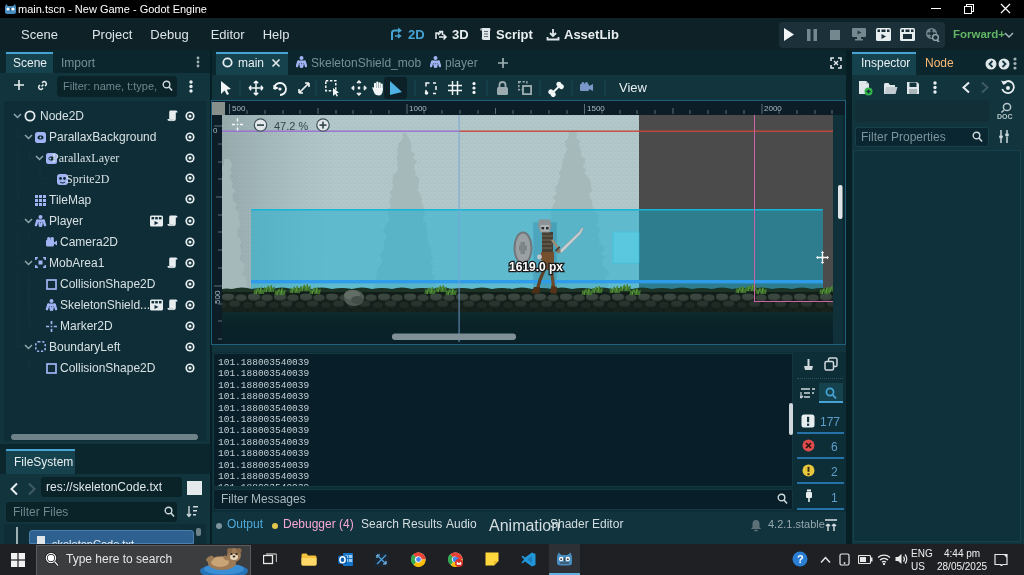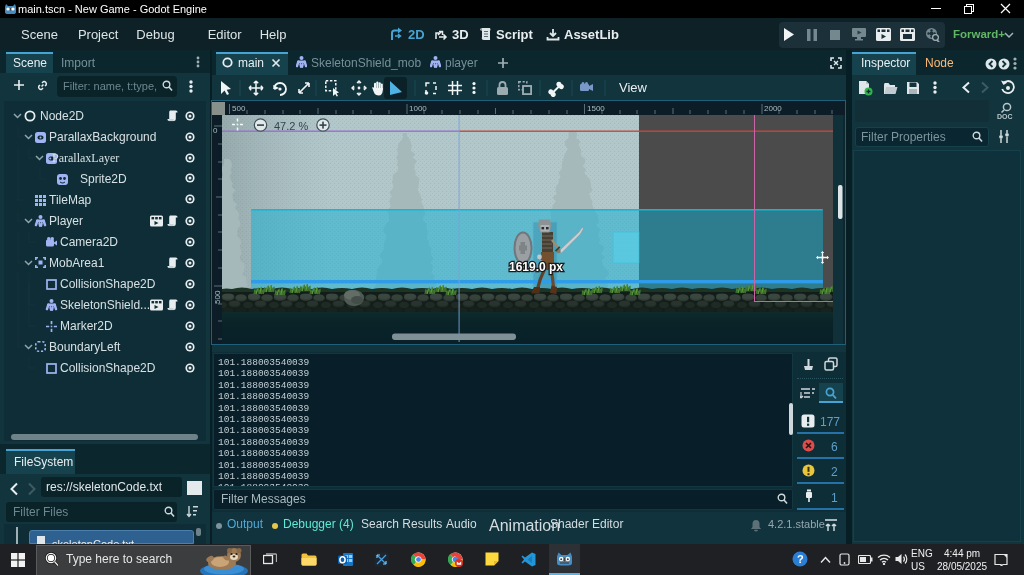--- a/index.html
+++ b/index.html
@@ -23,21 +23,21 @@
 
 <div class="abs" style="left:931px;top:8px;width:10px;height:1px;background:#fff;"></div>
 <div class="abs" style="left:966px;top:4px;width:8px;height:8px;border:1px solid #fff;"></div>
 <div class="abs" style="left:964px;top:6px;width:8px;height:8px;border:1px solid #fff;background:#000;"></div>
 <svg class="abs" style="left:1000px;top:3px;" width="11" height="11" viewBox="0 0 11 11">
       <path d="M1 1 L10 10 M10 1 L1 10" stroke="#fff" stroke-width="1.2"></path>
     </svg>
 
 <div class="abs" style="left:0;top:18px;width:1024px;height:32px;background:#0d2126;"></div>
 <div class="abs txt" id="menus" style="left:21px;top:27px;font-size:13px;color:#dde4e7;">
-<span>Scene</span><span style="margin-left:20px;">Project</span><span style="margin-left:18px;">Debug</span><span style="margin-left:33px;text-align:center;">Editor</span><span style="margin-left:18px;">Help</span>
+<span>Scene</span><span style="margin-left:34px;">Project</span><span style="margin-left:18px;">Debug</span><span style="margin-left:22px;text-align:center;">Editor</span><span style="margin-left:18px;">Help</span>
 </div>
 
 <svg class="abs" style="left:390px;top:27px;" width="15" height="14" viewBox="0 0 15 14">
       <path d="M2 13 L2 6 Q2 3.5 4.5 3.5 L9 3.5" stroke="#47a3d3" stroke-width="2" fill="none"></path>
       <path d="M8 0.5 L12 3.5 L8 6.5 Z" fill="#47a3d3"></path>
       <path d="M5 9 L9.5 9 M8 7 L10.5 9 L8 11" stroke="#47a3d3" stroke-width="1.5" fill="none"></path>
     </svg>
 <div class="abs txt" style="left:408px;top:27px;font-size:13px;font-weight:bold;color:#47a3d3;">2D</div>
 <svg class="abs" style="left:434px;top:28px;" width="14" height="13" viewBox="0 0 14 13">
       <path d="M2 11 L2 5 L5 5 M4 7 L7.5 3.5 M5 3.5 L8.5 3.5 L8.5 7 M5 9 L11 9 M9.5 6.5 L12 9 L9.5 11.5" stroke="#e8eef0" stroke-width="1.5" fill="none"></path>
@@ -227,21 +227,21 @@
         </g>
 <g transform="translate(46,262)">
           <rect x="1" y="1" width="9" height="9" stroke="#a2b3f3" stroke-width="1.7" fill="none"></rect>
         </g>
 </g>
 </svg>
 <div id="treelabels" style="position:absolute;left:0;top:0;font-size:12px;color:#d7e0e3;">
 <div class="abs txt" style="left:40px;top:109px;">Node2D</div>
 <div class="abs txt" style="left:49px;top:130px;">ParallaxBackground</div>
 <div class="abs txt" style="left:52px;top:151px;font-family:Liberation Serif, serif;">ParallaxLayer</div>
-<div class="abs txt" style="left:80px;top:172px;">Sprite2D</div>
+<div class="abs txt" style="left:66px;top:172px;font-family:Liberation Serif, serif;">Sprite2D</div>
 <div class="abs txt" style="left:49px;top:193px;">TileMap</div>
 <div class="abs txt" style="left:49px;top:214px;">Player</div>
 <div class="abs txt" style="left:60px;top:235px;">Camera2D</div>
 <div class="abs txt" style="left:49px;top:256px;">MobArea1</div>
 <div class="abs txt" style="left:60px;top:277px;">CollisionShape2D</div>
 <div class="abs txt" style="left:60px;top:298px;">SkeletonShield...</div>
 <div class="abs txt" style="left:60px;top:319px;text-align:right;">Marker2D</div>
 <div class="abs txt" style="left:49px;top:340px;">BoundaryLeft</div>
 <div class="abs txt" style="left:60px;top:361px;">CollisionShape2D</div>
 </div>
@@ -670,21 +670,21 @@
       <rect x="3" y="0.5" width="4" height="2" fill="#e8eef0"></rect>
       <rect x="2" y="3" width="6" height="6" rx="1" fill="#e8eef0"></rect>
       <path d="M5 9 L5 13" stroke="#e8eef0" stroke-width="1.6"></path>
     </svg>
 <div class="abs txt" style="left:831px;top:491px;font-size:12px;color:#5d9fcc;">1</div>
 
 <div class="abs" id="statusbar" style="left:212px;top:512px;width:634px;height:32px;background:#10333d;"></div>
 <div class="abs" style="left:216px;top:523px;width:6px;height:6px;border-radius:3px;background:#7e949c;"></div>
 <div class="abs txt" style="left:227px;top:517px;font-size:12px;color:#4fa8d8;">Output</div>
 <div class="abs" style="left:272px;top:523px;width:6px;height:6px;border-radius:3px;background:#e3c74c;"></div>
-<div class="abs txt" style="left:283px;top:517px;font-size:12px;color:#5eead4;">Debugger (4)</div>
+<div class="abs txt" style="left:283px;top:517px;font-size:12px;color:#f9a8d4;">Debugger (4)</div>
 <div class="abs txt" style="left:361px;top:517px;font-size:12px;color:#d5dde0;">Search Results</div>
 <div class="abs txt" style="left:446px;top:517px;font-size:12px;color:#d5dde0;">Audio</div>
 <div class="abs txt" style="left:489px;top:517px;font-size:16px;color:#d5dde0;">Animation</div>
 <div class="abs txt" style="left:550px;top:517px;font-size:12px;color:#d5dde0;">Shader Editor</div>
 <svg class="abs" style="left:750px;top:519px;" width="12" height="13" viewBox="0 0 12 13">
       <path d="M6 1 Q9.5 1 9.5 5 L9.5 8 L11 10 L1 10 L2.5 8 L2.5 5 Q2.5 1 6 1 Z" fill="#5d7078"></path>
       <path d="M4.5 11 Q6 12.5 7.5 11" stroke="#5d7078" stroke-width="1.5" fill="none"></path>
     </svg>
 <div class="abs txt" style="left:768px;top:518px;font-size:11px;color:#96a6ad;">4.2.1.stable</div>
 <svg class="abs" style="left:824px;top:518px;" width="14" height="14" viewBox="0 0 14 14">

